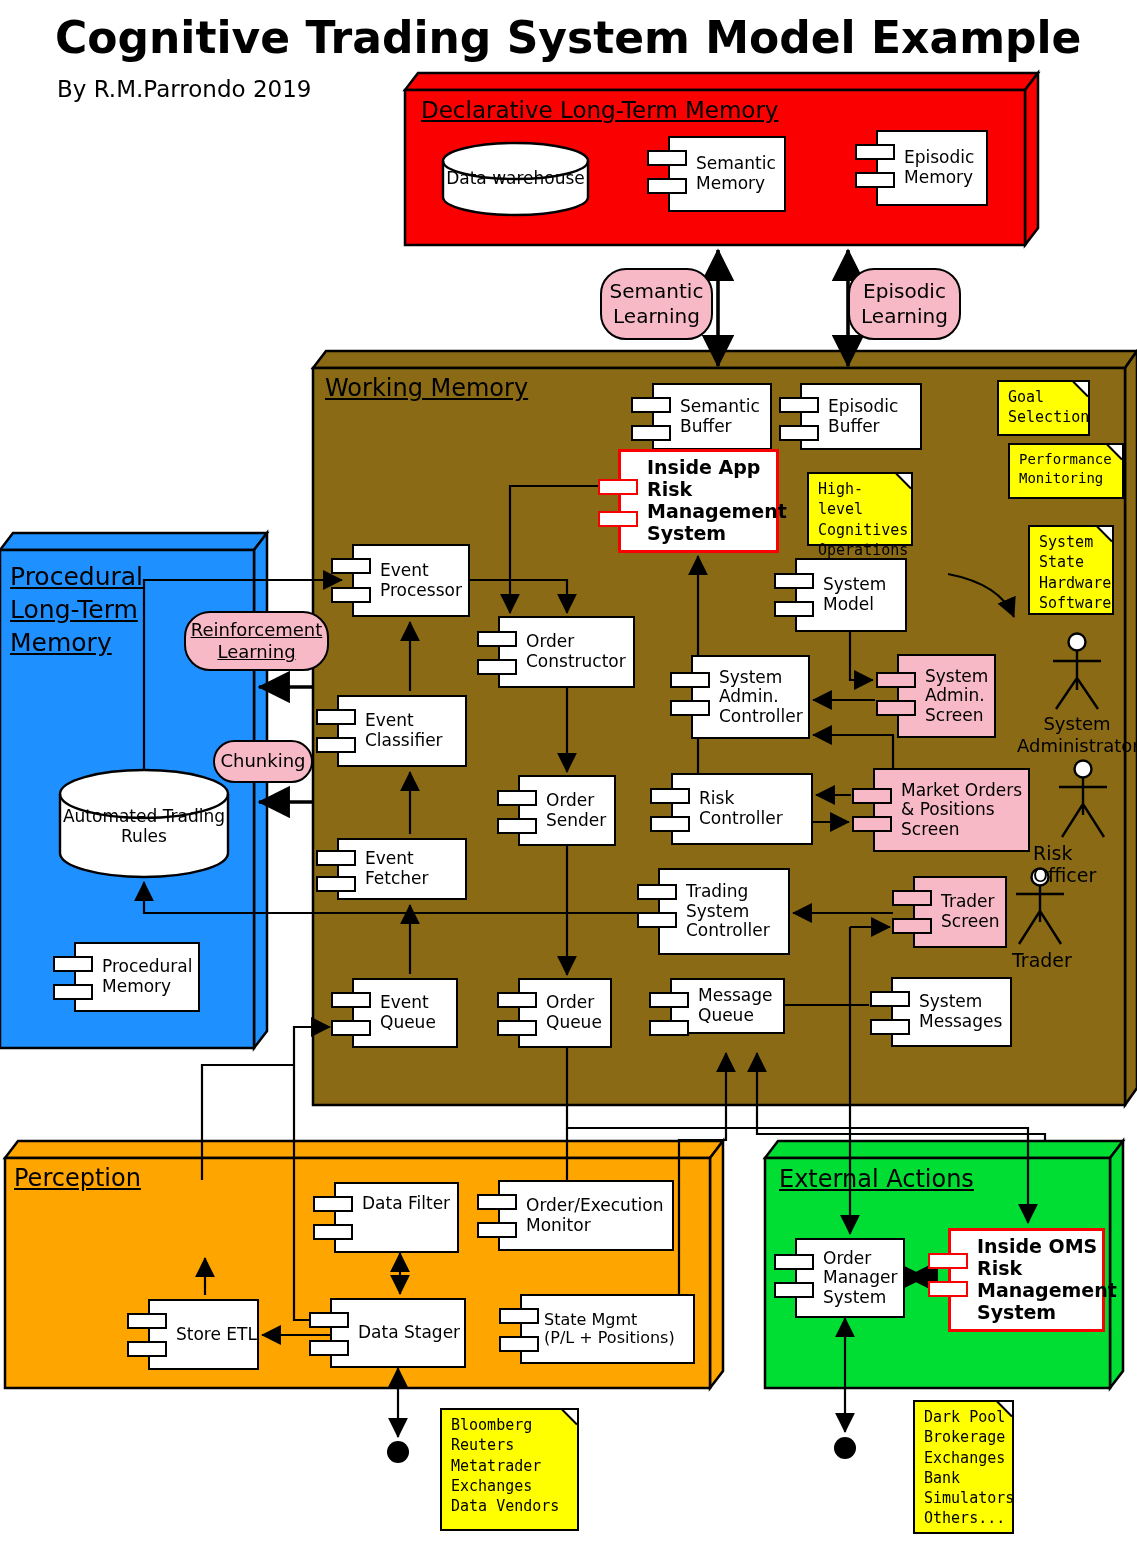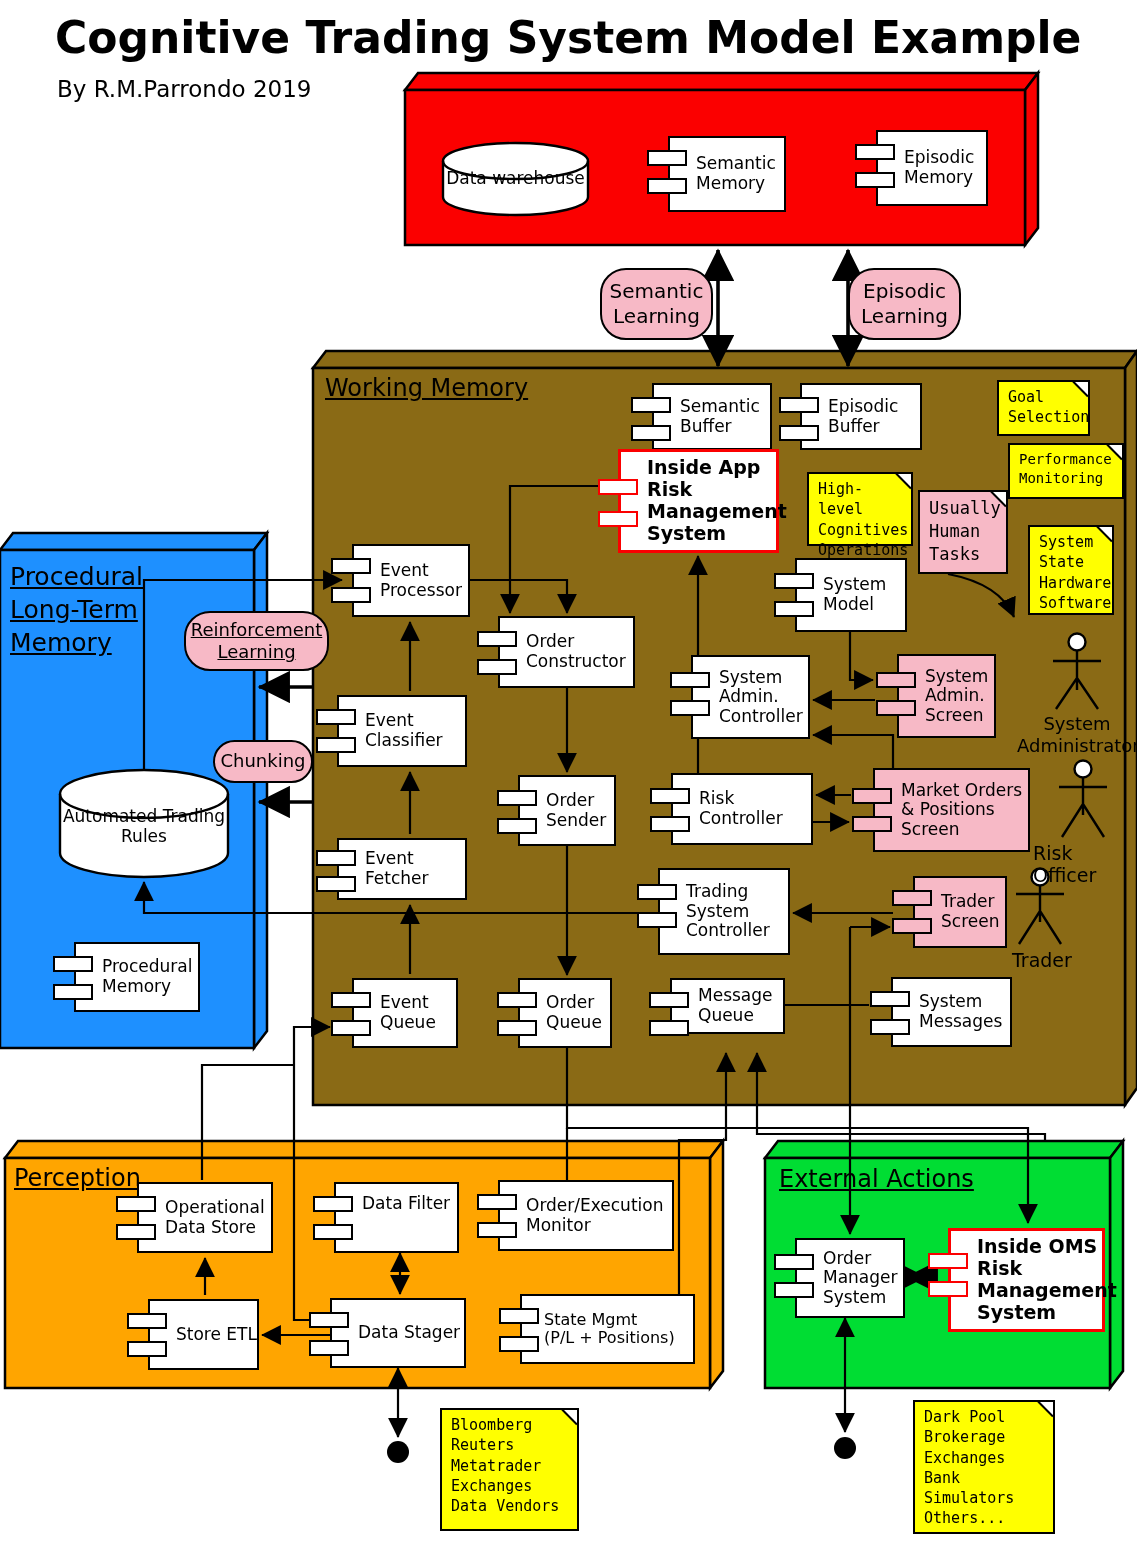--- a/index.html
+++ b/index.html
@@ -154,20 +154,21 @@
       <g>
         <circle cx="1040" cy="877" r="8.5" fill="#fff"></circle>
         <path d="M1040,885 V922 M1016,894 H1064 M1040,911 L1019,944 M1040,911 L1061,944"></path>
       </g>
     </g>
   </svg>
 
   <div class="txt" style="left:55px;top:12px;font-size:44px;font-weight:bold;">Cognitive Trading System Model Example</div>
   <div class="txt" style="left:57px;top:76px;font-size:23px;">By R.M.Parrondo 2019</div>
 
+  <div class="bigtitle" style="left:421px;top:95px;font-size:23px;">Declarative Long-Term Memory</div>
   <div class="bigtitle" style="left:325px;top:373px;">Working Memory</div>
   <div class="bigtitle" style="left:10px;top:560px;font-size:25px;">Procedural
 Long-Term
 Memory</div>
   <div class="bigtitle" style="left:14px;top:1163px;">Perception</div>
   <div class="bigtitle" style="left:779px;top:1164px;">External Actions</div>
 
   <div class="cyl-lbl" style="left:445px;top:168px;width:141px;">Data warehouse</div>
   <div class="cyl-lbl" style="left:62px;top:806px;width:164px;">Automated Trading
 Rules</div>
@@ -326,45 +327,38 @@
     <span class="lbl">Performance
 Monitoring</span>
   </div>
   <div class="note" style="left:807px;top:472px;width:106px;height:74px;">
     <div class="fold"></div>
       <div class="fold-line"></div>
     <span class="lbl">High-level
 Cognitives
 Operations</span>
   </div>
-  <div class="note pinknote" style="left:918px;top:490px;width:90px;height:84px;">
-    <div class="fold"></div>
-      <div class="fold-line"></div>
-    <span class="lbl">Usually
-Human
-Tasks</span>
-  </div>
   <div class="note" style="left:1028px;top:525px;width:86px;height:90px;">
     <div class="fold"></div>
       <div class="fold-line"></div>
     <span class="lbl">System
 State
 Hardware
 Software</span>
   </div>
   <div class="note" style="left:440px;top:1408px;width:139px;height:123px;">
     <div class="fold"></div>
       <div class="fold-line"></div>
     <span class="lbl">Bloomberg
 Reuters
 Metatrader
 Exchanges
 Data Vendors</span>
   </div>
-  <div class="note" style="left:913px;top:1400px;width:142px;height:134px;">
+  <div class="note" style="left:913px;top:1400px;width:101px;height:134px;">
     <div class="fold"></div>
       <div class="fold-line"></div>
     <span class="lbl">Dark Pool
 Brokerage
 Exchanges
 Bank
 Simulators
 Others...</span>
   </div>
 
@@ -373,26 +367,20 @@
   <div class="txt" style="left:1033px;top:842px;font-size:19px;">Risk Officer</div>
   <div class="txt" style="left:1012px;top:949px;font-size:19px;">Trader</div>
 
   <div class="comp" style="left:74px;top:942px;width:126px;height:70px;">
     <div class="tab" style="top:12px;"></div>
       <div class="tab" style="top:40px;"></div>
     <span class="lbl">Procedural
 Memory</span>
   </div>
 
-  <div class="comp" style="left:137px;top:1182px;width:136px;height:71px;">
-    <div class="tab" style="top:12px;"></div>
-      <div class="tab" style="top:40px;"></div>
-    <span class="lbl">Operational
-Data Store</span>
-  </div>
   <div class="comp" style="left:498px;top:1180px;width:176px;height:71px;">
     <div class="tab" style="top:12px;"></div>
       <div class="tab" style="top:40px;"></div>
     <span class="lbl">Order/Execution
 Monitor</span>
   </div>
   <div class="comp" style="left:334px;top:1182px;width:125px;height:71px;align-items:flex-start;padding-top:10px;">
     <div class="tab" style="top:12px;"></div>
       <div class="tab" style="top:40px;"></div>
     <span class="lbl">Data Filter</span>

